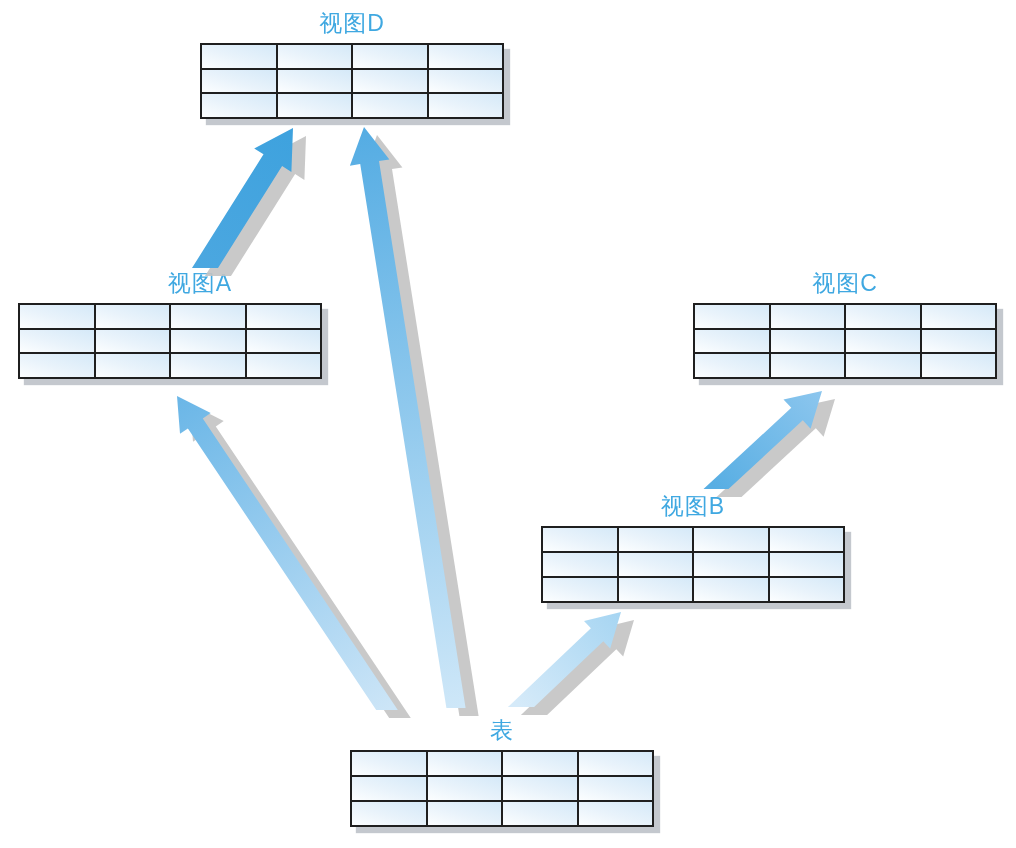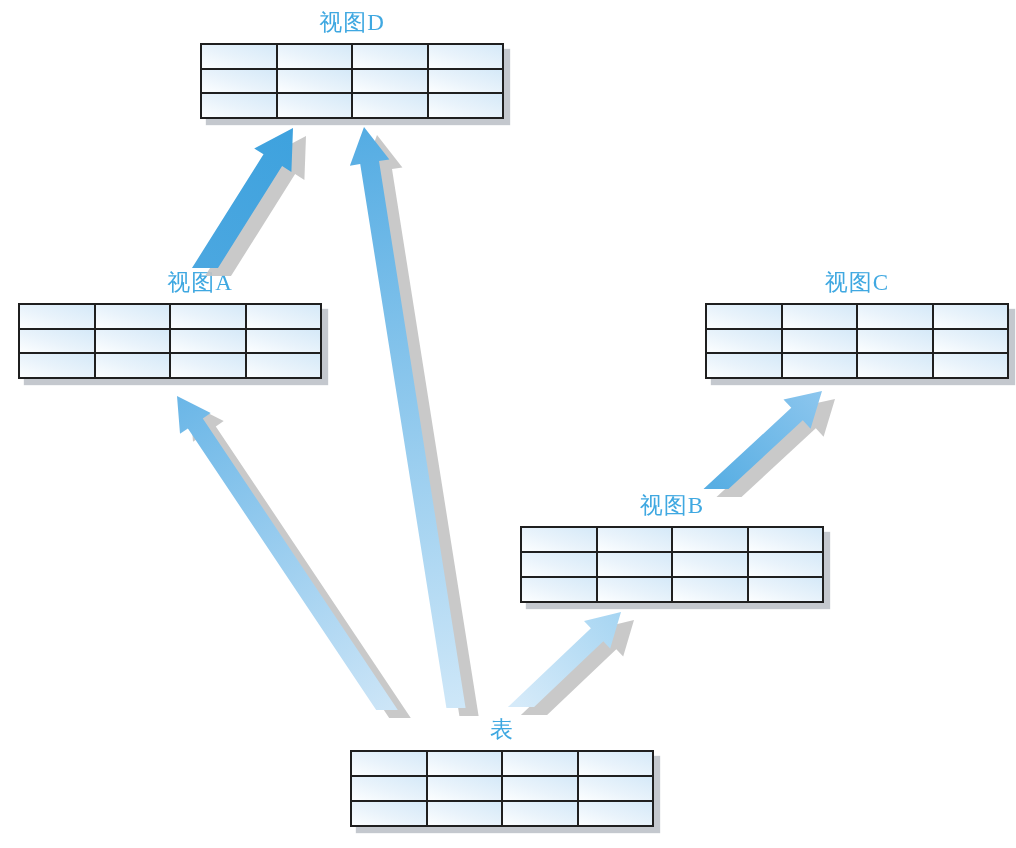--- a/index.html
+++ b/index.html
@@ -1,18 +1,18 @@
 <!DOCTYPE html>
 <html><head>
 <meta charset="utf-8">
 <style>
   html, body { margin:0; padding:0; background:#ffffff; }
   .canvas {
     position:relative; width:1016px; height:848px; background:#ffffff;
-    overflow:hidden; font-family:Liberation Serif, serif;border-radius:16px;
+    overflow:hidden; font-family:Liberation Sans, sans-serif;border-radius:16px;
   }
   #arrow-layer {
     position:absolute; left:0; top:0; width:1016px; height:848px;
     z-index:3; pointer-events:none;
   }
   .node { position:absolute; z-index:1; }
   .node-label {
     height:26px; line-height:26px; text-align:center;
     font-size:23px; letter-spacing:1px; font-weight:400;
     margin-bottom:7px; white-space:nowrap;
@@ -92,38 +92,38 @@
         <div class="table-cell"></div>
         <div class="table-cell"></div>
         <div class="table-cell"></div>
         <div class="table-cell"></div>
         <div class="table-cell"></div>
         <div class="table-cell"></div>
         <div class="table-cell"></div>
         <div class="table-cell"></div>
       </div>
   </div>
-    <div class="node" style="left: 693px; top: 270px; width: 304px; margin-left: 12px;">
+    <div class="node" style="left: 693px; top: 270px; width: 304px;">
     <div class="node-label" style="color: rgb(63, 168, 225);">视图C</div>
     <div class="table-grid" style="width: 304px; height: 76px; grid-template-columns: repeat(4, 1fr); grid-template-rows: repeat(3, 1fr); border-color: rgb(31, 31, 31); background: rgb(31, 31, 31);">
         <div class="table-cell"></div>
         <div class="table-cell"></div>
         <div class="table-cell"></div>
         <div class="table-cell"></div>
         <div class="table-cell"></div>
         <div class="table-cell"></div>
         <div class="table-cell"></div>
         <div class="table-cell"></div>
         <div class="table-cell"></div>
         <div class="table-cell"></div>
         <div class="table-cell"></div>
         <div class="table-cell"></div>
       </div>
   </div>
-    <div class="node" style="left: 520px; top: 493px; width: 304px;">
+    <div class="node" style="left: 541px; top: 493px; width: 304px;">
     <div class="node-label" style="color: rgb(63, 168, 225);">视图B</div>
     <div class="table-grid" style="width: 304px; height: 77px; grid-template-columns: repeat(4, 1fr); grid-template-rows: repeat(3, 1fr); border-color: rgb(31, 31, 31); background: rgb(31, 31, 31);">
         <div class="table-cell"></div>
         <div class="table-cell"></div>
         <div class="table-cell"></div>
         <div class="table-cell"></div>
         <div class="table-cell"></div>
         <div class="table-cell"></div>
         <div class="table-cell"></div>
         <div class="table-cell"></div>

